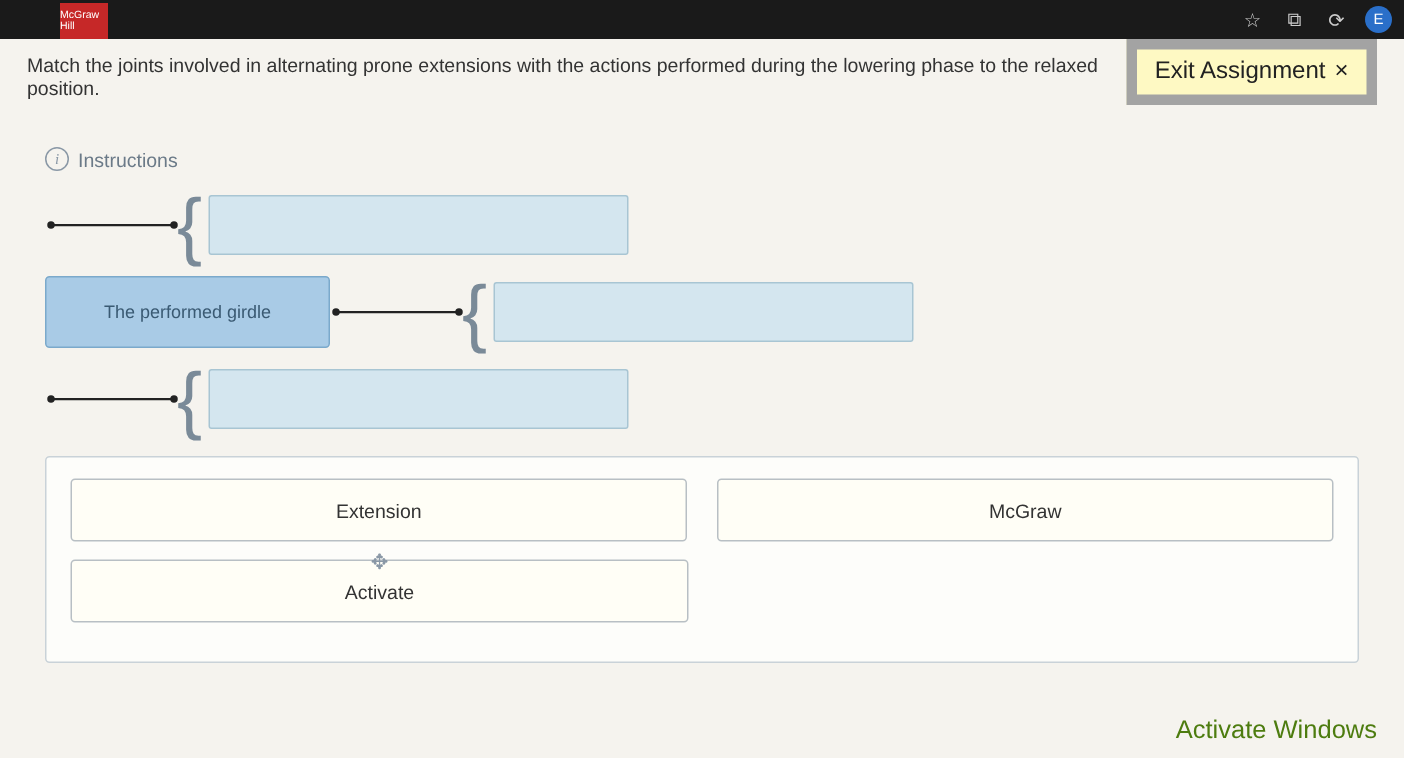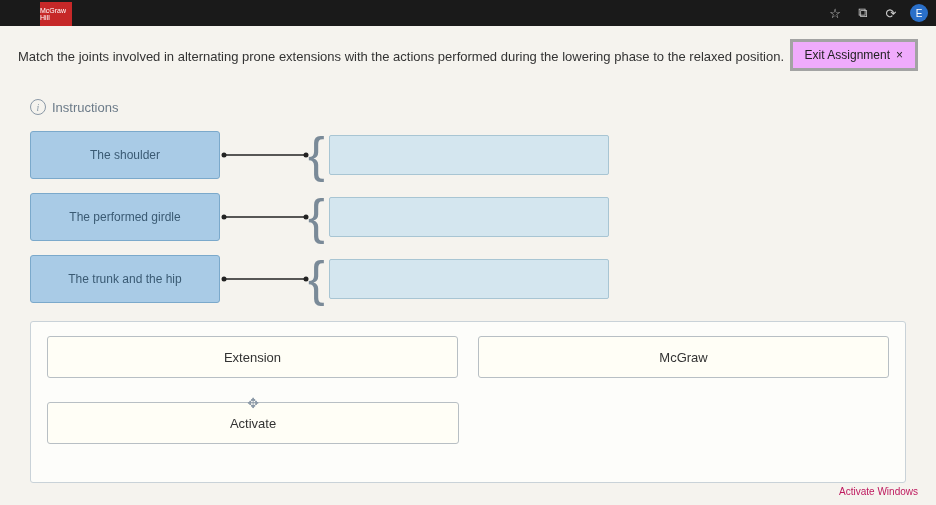--- a/index.html
+++ b/index.html
@@ -36,33 +36,33 @@
   width: 32px; height: 24px;
   background: #c62828;
   color: #fff;
   font-size: 7px;
   display:flex;align-items:center;justify-content:center;
 }
 .top-row {
   display:flex;
   align-items:flex-start;
   justify-content:space-between;
-  padding: 13px 18px 0 18px;
+  padding: 0 18px 0 18px;
 }
 .question-text {
   font-size: 13px;
   color: #333;
   padding-top: 10px;
   flex:1;
 }
 .exit-btn {
-  background: #f0abfc;
-  border: 3px solid #a3a3a3;
+  background: #fef9c3;
+  border: 7px solid #a3a3a3;
   color: #222;
-  font-size: 12px;
+  font-size: 16px;
   padding: 6px 12px;
   display:flex;
   align-items:center;
   gap:6px;
   cursor:pointer;
 }
 .instructions-row {
   display:flex;
   align-items:center;
   gap:6px;
@@ -111,21 +111,21 @@
   border-radius: 2px;
   margin-left: 4px;
 }
 .answer-bank {
   margin: 18px 30px 0 30px;
   border: 1px solid #c9d2d8;
   background: #fdfdfa;
   border-radius: 3px;
   padding: 14px 16px;
 }
-.bank-row { display:flex; gap:20px; margin-bottom:24px; }
+.bank-row { display:flex; gap:20px; margin-bottom:12px; }
 .bank-card {
   flex:1;
   height: 42px;
   background: #fffef6;
   border: 1px solid #b8bfc4;
   border-radius: 3px;
   display:flex;align-items:center;justify-content:center;
   font-size:13px;
   color:#333;
   cursor: grab;
@@ -133,22 +133,22 @@
 }
 .bank-card-empty { flex:1; height:42px; }
 .drag-dots {
   position:absolute;
   top:-8px; left:50%; transform:translateX(-50%);
   color:#8a98a6; font-size:14px;
 }
 .watermark {
   position:absolute;
   bottom:8px; right:18px;
-  color:#be185d;
-  font-size:10px;
+  color:#4d7c0f;
+  font-size:17px;
 }
 </style>
 </head>
 <body>
 
 <div class="browser-bar">
   <div class="logo">McGraw Hill</div>
   <span class="browser-icon">☆</span>
   <span class="browser-icon">⧉</span>
   <span class="browser-icon">⟳</span>
@@ -164,23 +164,20 @@
 </div>
 
 <div class="instructions-row">
   <span class="info-icon">i</span>
   <span>Instructions</span>
 </div>
 
 <div class="match-area">
 
   <div class="match-row">
-    <div class="left-card">
-      <span>The shoulder</span>
-    </div>
     <div class="connector">
       <svg viewBox="0 0 90 30">
           <line x1="4" y1="15" x2="86" y2="15" stroke="#222" stroke-width="1.5"></line>
           <circle cx="4" cy="15" r="2.5" fill="#222"></circle>
           <circle cx="86" cy="15" r="2.5" fill="#222"></circle>
         </svg>
     </div>
     <span class="brace">{</span>
     <div class="drop-target"></div>
   </div>
@@ -194,23 +191,20 @@
           <line x1="4" y1="15" x2="86" y2="15" stroke="#222" stroke-width="1.5"></line>
           <circle cx="4" cy="15" r="2.5" fill="#222"></circle>
           <circle cx="86" cy="15" r="2.5" fill="#222"></circle>
         </svg>
     </div>
     <span class="brace">{</span>
     <div class="drop-target"></div>
   </div>
 
   <div class="match-row">
-    <div class="left-card">
-      <span>The trunk and the hip</span>
-    </div>
     <div class="connector">
       <svg viewBox="0 0 90 30">
           <line x1="4" y1="15" x2="86" y2="15" stroke="#222" stroke-width="1.5"></line>
           <circle cx="4" cy="15" r="2.5" fill="#222"></circle>
           <circle cx="86" cy="15" r="2.5" fill="#222"></circle>
         </svg>
     </div>
     <span class="brace">{</span>
     <div class="drop-target"></div>
   </div>

